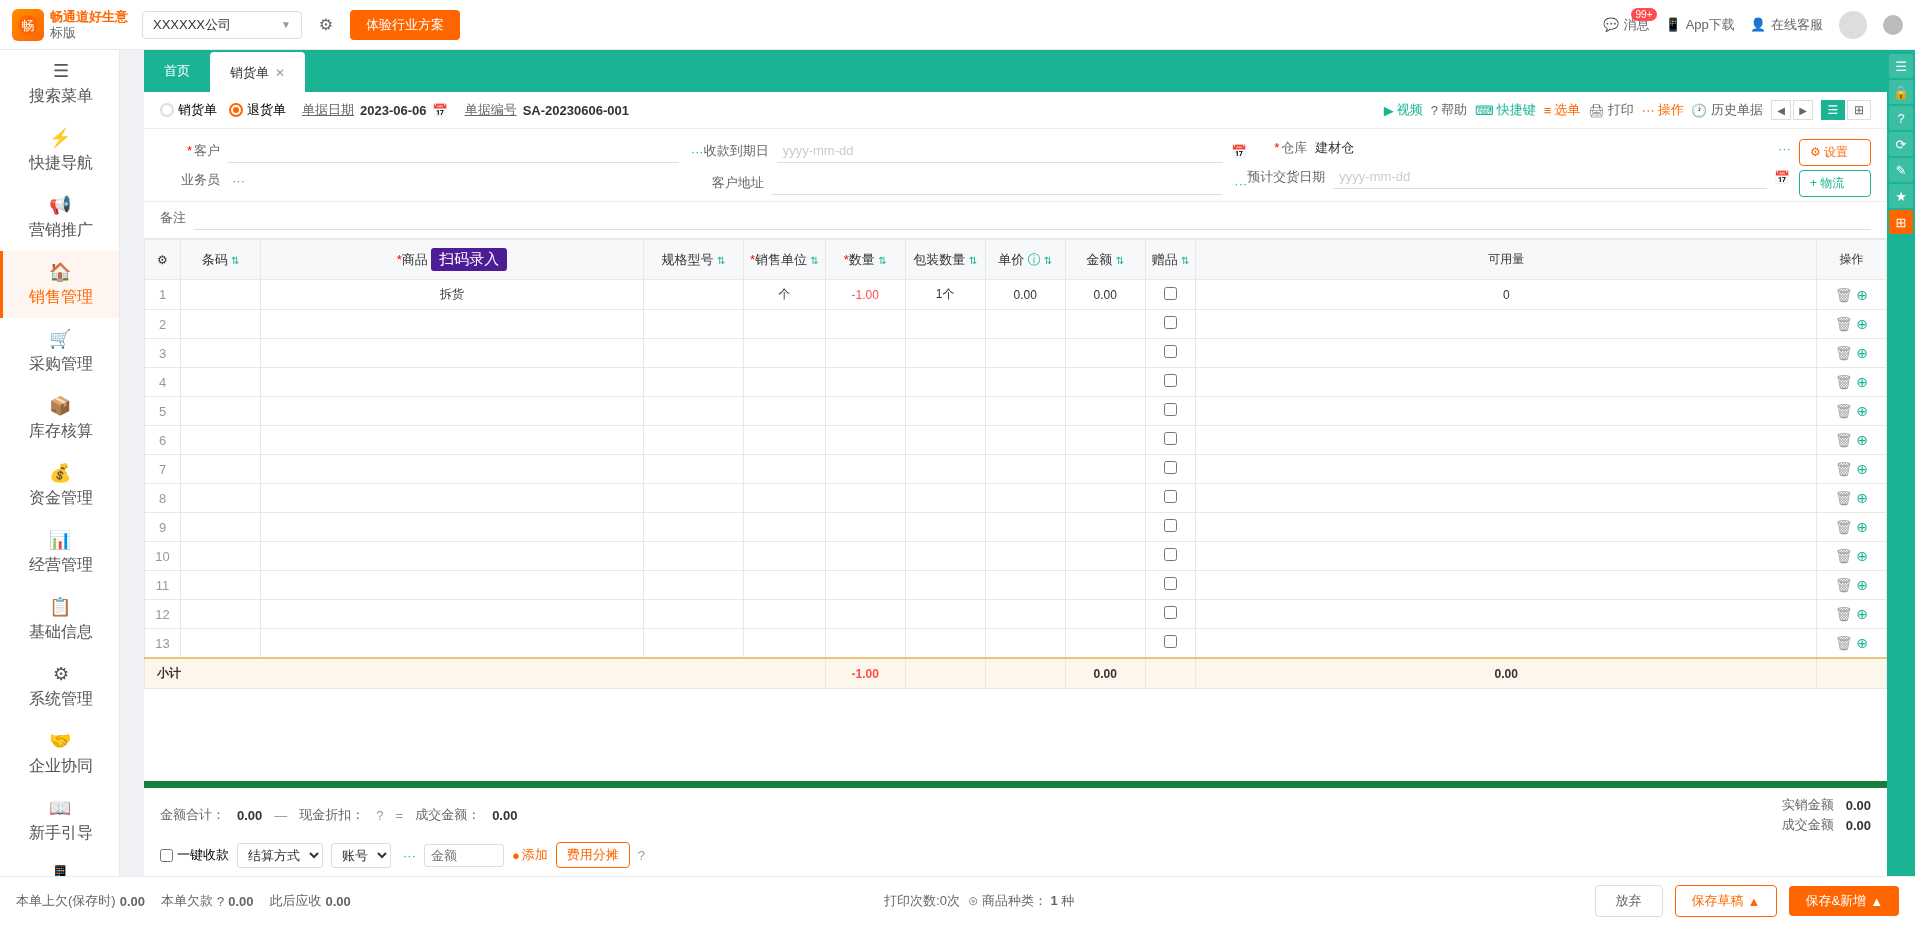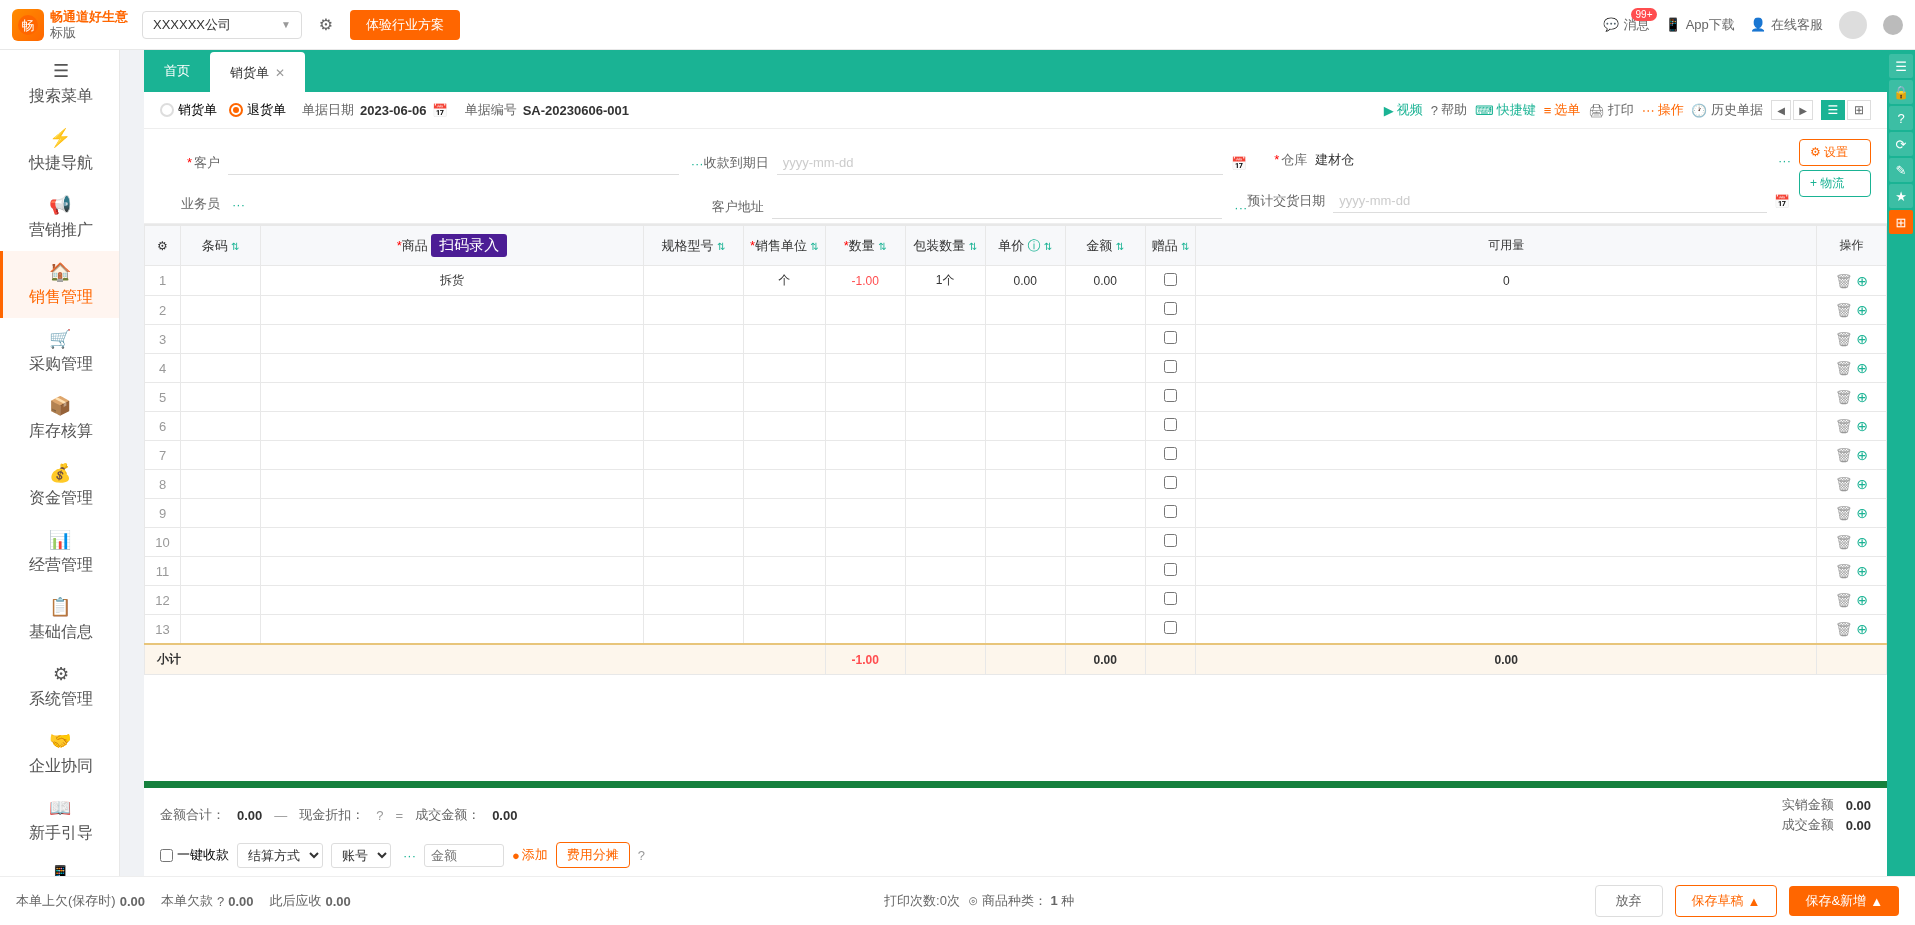--- a/index.html
+++ b/index.html
@@ -45,34 +45,34 @@
     .form-area { background: #fff; flex: 1; display: flex; flex-direction: column; overflow: hidden; }
 
     
     .sub-header { padding: 8px 16px; display: flex; align-items: center; gap: 16px; border-bottom: 1px solid #eee; flex-shrink: 0; }
     .radio-group { display: flex; gap: 12px; }
     .radio-item { display: flex; align-items: center; gap: 4px; cursor: pointer; font-size: 13px; }
     .radio-circle { width: 14px; height: 14px; border-radius: 50%; border: 2px solid #ddd; display: flex; align-items: center; justify-content: center; }
     .radio-circle.checked { border-color: #ff6600; }
     .radio-circle.checked::after { content: ''; width: 6px; height: 6px; background: #ff6600; border-radius: 50%; }
     .date-field { display: flex; align-items: center; gap: 6px; }
-    .date-label { color: #666; }
+    .date-label { color: #666; text-decoration: underline; }
     .date-value { font-weight: bold; color: #333; }
     .cal-icon { color: #1ab394; cursor: pointer; }
     .field-group { display: flex; align-items: center; gap: 6px; }
     .right-actions { margin-left: auto; display: flex; align-items: center; gap: 8px; }
     .action-btn { display: flex; align-items: center; gap: 3px; color: #666; cursor: pointer; font-size: 12px; }
     .action-btn.primary { color: #1ab394; }
     .action-btn.orange { color: #ff6600; }
     .nav-arrows { display: flex; gap: 2px; }
     .nav-arrow { width: 20px; height: 20px; border: 1px solid #ddd; display: flex; align-items: center; justify-content: center; cursor: pointer; color: #666; font-size: 10px; }
     .view-toggle { display: flex; gap: 2px; }
     .view-btn { width: 24px; height: 20px; border: 1px solid #ddd; display: flex; align-items: center; justify-content: center; cursor: pointer; font-size: 12px; color: #666; }
     .view-btn.active { background: #1ab394; color: #fff; border-color: #1ab394; }
-    .field-row { display: flex; align-items: center; gap: 8px; margin-top: 12px; }
+    .field-row { display: flex; align-items: center; gap: 8px; }
     .field-label { color: #666; min-width: 60px; text-align: right; white-space: nowrap; }
     .field-label.required::before { content: '*'; color: red; margin-right: 2px; }
     .field-input { flex: 1; border: none; border-bottom: 1px solid #ddd; padding: 4px 6px; outline: none; color: #333; background: transparent; }
     .field-input::placeholder { color: #ccc; }
     .field-dots { color: #1ab394; cursor: pointer; margin-left: 4px; }
     .settings-btn { background: #fff; border: 1px solid #ff6600; color: #ff6600; border-radius: 4px; padding: 4px 10px; cursor: pointer; font-size: 12px; display: flex; align-items: center; gap: 3px; }
     .logistics-btn { background: #fff; border: 1px solid #1ab394; color: #1ab394; border-radius: 4px; padding: 4px 10px; cursor: pointer; font-size: 12px; display: flex; align-items: center; gap: 3px; }
 
     
     .remarks-row { padding: 4px 16px 8px; flex-shrink: 0; display: flex; align-items: center; gap: 8px; }
@@ -340,20 +340,24 @@
             <input class="field-input" style="width: 160px;" placeholder="yyyy-mm-dd">
             <span class="cal-icon">📅</span>
           </div>
         </div>
         <div style="display:flex; flex-direction:column; gap:4px; padding-left:8px; min-width:80px;">
           <button class="settings-btn">⚙ 设置</button>
           <button class="logistics-btn">+ 物流</button>
         </div>
       </div>
 
+      <div class="remarks-row">
+        <span class="remarks-label">备注</span>
+        <input class="field-input" style="width: 400px;">
+      </div>
 
       <div class="table-container">
         <table>
           <thead>
             <tr>
               <th style="width:36px;">⚙</th>
               <th style="width:80px;">
                 <span>条码</span>
                 <span class="sort-icon">⇅</span>
               </th>

